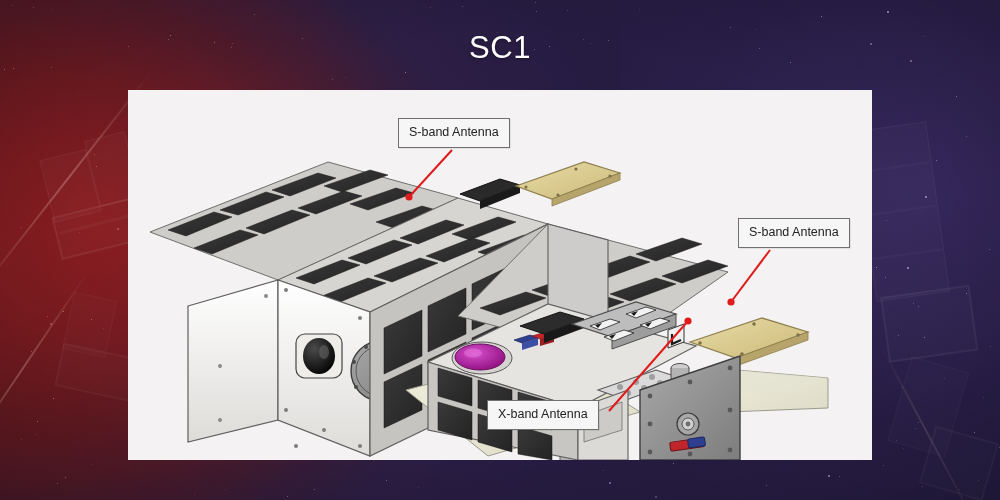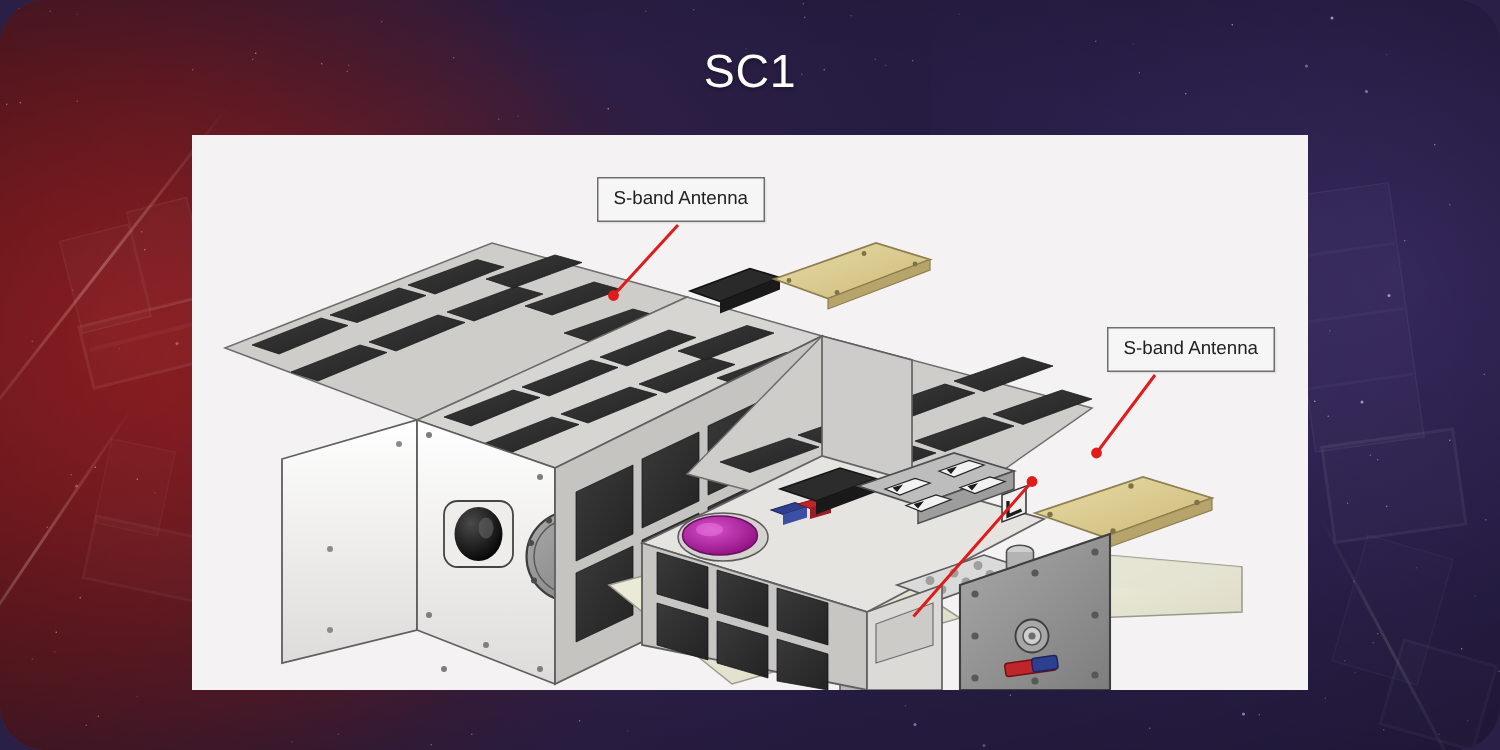--- a/index.html
+++ b/index.html
@@ -1,21 +1,21 @@
 <!DOCTYPE html>
 <html><head>
 <meta charset="utf-8">
 <style>
   html,body{margin:0;padding:0;}
   body{
     width:1000px;height:500px;overflow:hidden;
     font-family:"Liberation Sans","DejaVu Sans",sans-serif;
     background:#2a1f47;
   }
-  #stage{position:relative;width:1000px;height:500px;overflow:hidden;border-radius:30px;}
+  #stage{position:relative;width:1000px;height:500px;overflow:hidden;}
 
   
   .bg-base{
     position:absolute;inset:0;
     background:
       radial-gradient(ellipse 70% 95% at -6% 50%, #7d1f24 0%, #6d1b20 22%, #591a24 42%, #3d1c34 62%, #2c1e45 80%, #261c42 100%),
       linear-gradient(100deg,#741d22 0%,#6a1d26 18%,#4f1c30 38%,#37203f 58%,#2a1f47 76%,#231a3f 100%);
   }
   .bg-glow-left{
     position:absolute;left:-120px;top:-60px;width:520px;height:620px;
@@ -567,16 +567,17 @@
       <line x1="481" y1="321" x2="560" y2="231" stroke="#e01b1b" stroke-width="2"></line>
       <circle cx="281" cy="107" r="3.6" fill="#e01b1b"></circle>
       <circle cx="603" cy="212" r="3.6" fill="#e01b1b"></circle>
       <circle cx="560" cy="231" r="3.6" fill="#e01b1b"></circle>
     </svg>
 
     <div class="callout" style="left:270px;top:28px;">S-band Antenna</div>
 
     <div class="callout" style="left:610px;top:128px;">S-band Antenna</div>
 
+    <div class="callout" style="left:359px;top:310px;">X-band Antenna</div>
 
   </div>
 
 </div>
 
 </body></html>

